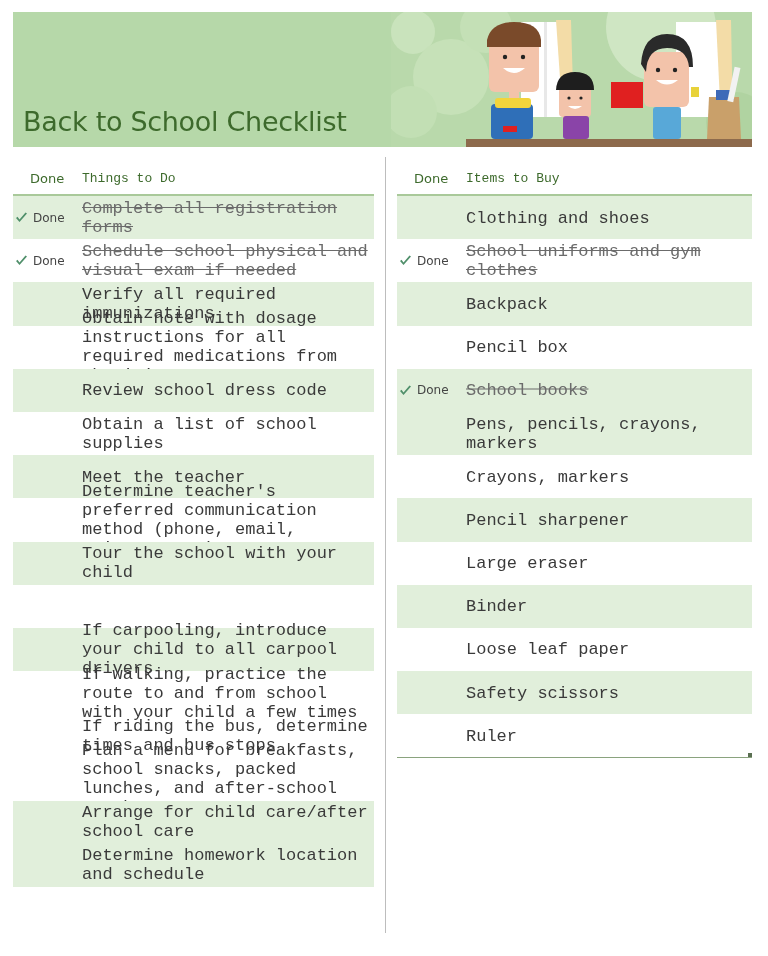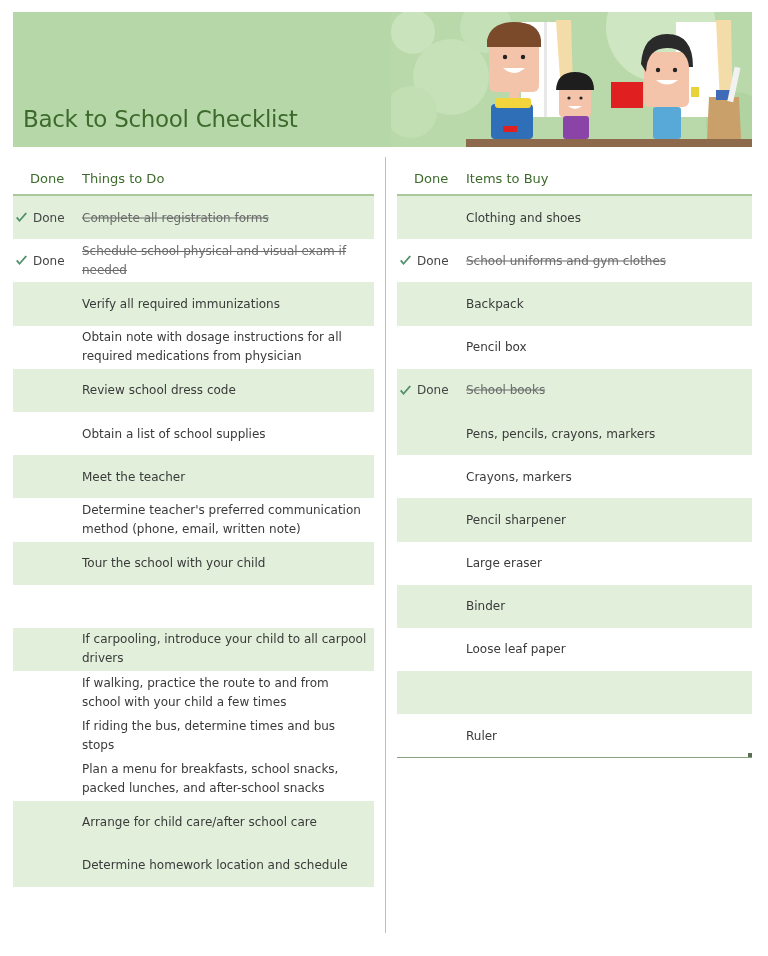--- a/index.html
+++ b/index.html
@@ -6,48 +6,48 @@
   html, body { width: 768px; height: 956px; background: #ffffff; overflow: hidden; }
   body { position: relative; font-family: "DejaVu Sans", sans-serif; color: #3a3a3a; }
 
   .banner {
     position: absolute; left: 13px; top: 12px; width: 739px; height: 135px;
     background: #b6d8a9; overflow: hidden;
   }
   .banner-art { position: absolute; left: 378px; top: 0; width: 361px; height: 135px; }
   .page-title {
     position: absolute; left: 10px; top: 94px;
-    font-family: "DejaVu Sans", sans-serif; font-size: 23px; color: #3d6a2c;
+    font-family: "DejaVu Sans", sans-serif; font-size: 27px; color: #3d6a2c;
     letter-spacing: -0.3px; white-space: nowrap;
   }
 
   .divider { position: absolute; left: 385px; top: 157px; width: 1px; height: 776px; background: #bdbdbd; }
 
   .table { position: absolute; top: 160px; }
   .table.left { left: 13px; width: 361px; }
   .table.right { left: 397px; width: 355px; }
 
   .thead {
     height: 36px; border-bottom: 2px solid #a9c99a; position: relative;
     font-size: 13px; color: #3d6a2c;
   }
   .thead .h-done { position: absolute; left: 17px; top: 11px; }
-  .thead .h-task { position: absolute; left: 69px; top: 11px; }
+  .thead .h-task { position: absolute; left: 69px; top: 11px; font-family: Liberation Mono, monospace; }
 
   .row { position: relative; height: 43.2px; }
   .row.shaded { background: #e1efdb; }
   .row .done-cell {
     position: absolute; left: 0; top: 0; width: 64px; height: 100%;
     display: flex; align-items: center;
   }
   .row .check { width: 13px; height: 11px; margin-left: 2px; margin-right: 5px; }
   .row .done-text { font-size: 12px; color: #444; }
   .row .task {
     position: absolute; left: 69px; right: 6px; top: 50%; transform: translateY(-50%);
-    font-size: 12px; line-height: 19px; color: #3a3a3a;
+    font-size: 17px; line-height: 19px; color: #3a3a3a; font-family: Liberation Mono, monospace;
   }
   .row.completed .task { text-decoration: line-through; color: #6b6b6b; }
 
   .tfoot-line { height: 1px; background: #8aa37e; position: relative; }
   .resize-handle { position: absolute; right: 0; top: -4px; width: 4px; height: 4px; background: #5a6f52; }
 </style>
 </head>
 <body>
 
 <div class="banner">
@@ -360,20 +360,21 @@
     </div>
     <div class="task">Loose leaf paper</div>
   </div>
       <div class="row shaded">
     <div class="done-cell">
       <svg class="check" viewBox="0 0 13 11" xmlns="http://www.w3.org/2000/svg" style="visibility: hidden;">
         <path d="M1 6 L4.5 10 L12 1.5 L10.5 0.5 L4.5 7.5 L2.5 4.8 Z" fill="#4f8f6a"></path>
       </svg>
       <span class="done-text"></span>
     </div>
+    <div class="task">Safety scissors</div>
   </div>
       <div class="row">
     <div class="done-cell">
       <svg class="check" viewBox="0 0 13 11" xmlns="http://www.w3.org/2000/svg" style="visibility: hidden;">
         <path d="M1 6 L4.5 10 L12 1.5 L10.5 0.5 L4.5 7.5 L2.5 4.8 Z" fill="#4f8f6a"></path>
       </svg>
       <span class="done-text"></span>
     </div>
     <div class="task">Ruler</div>
   </div>

